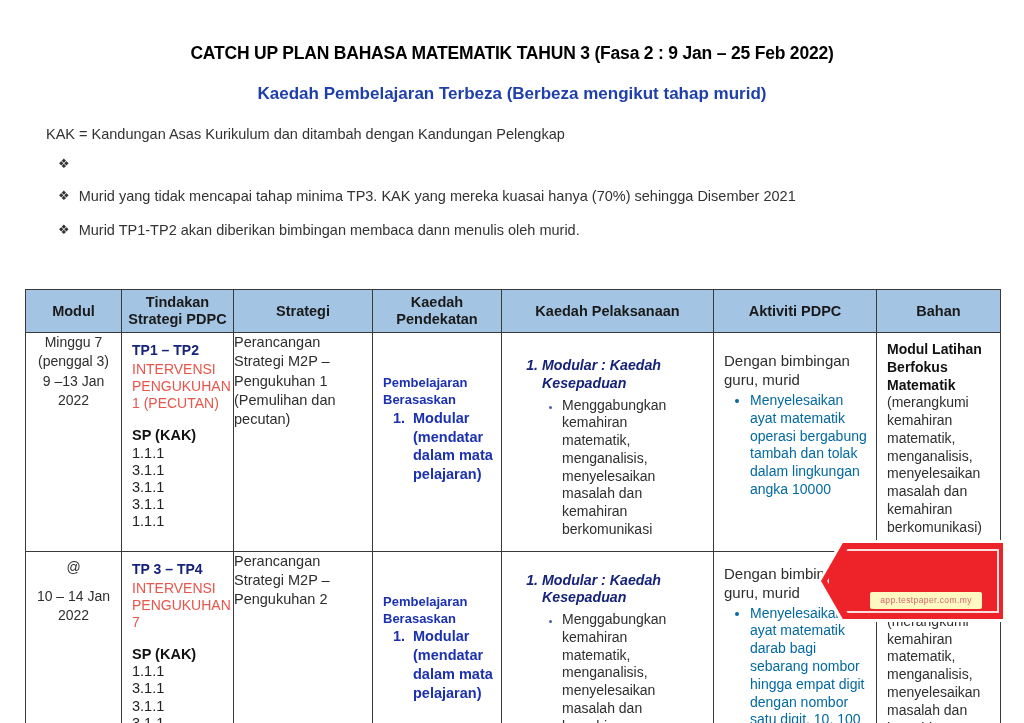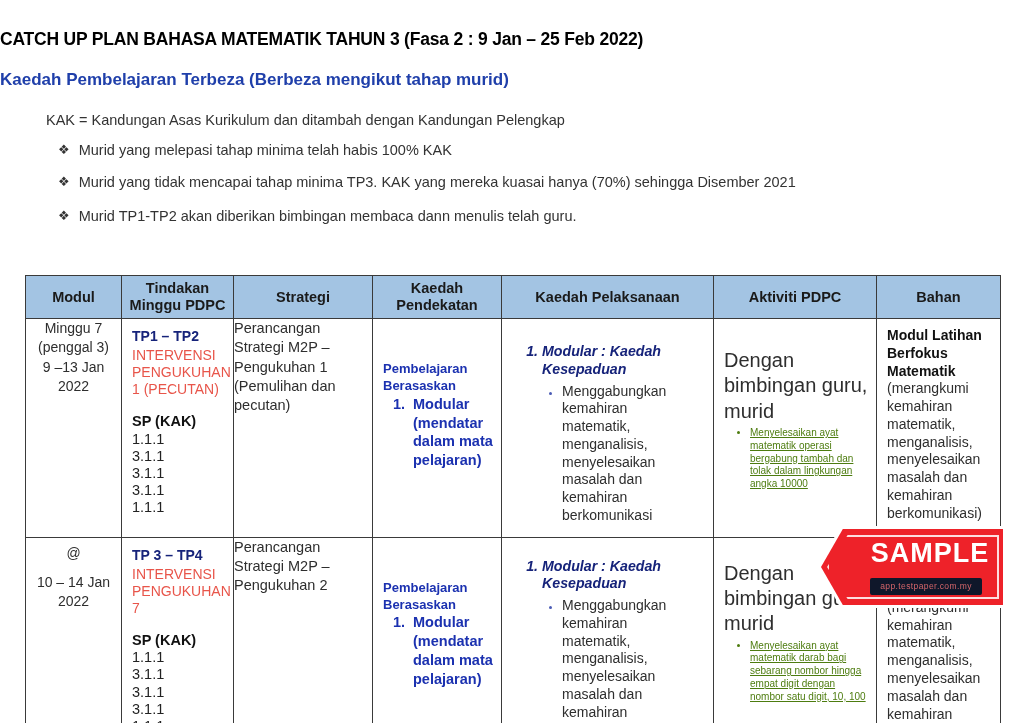--- a/index.html
+++ b/index.html
@@ -14,29 +14,29 @@
   }
   .page {
     position: relative;
     width: 1024px;
     height: 723px;
     background: #ffffff;
   }
 
   
   .title-main {
-    text-align: left;
+    text-align: center;
     font-size: 17.5px;
     font-weight: bold;
     color: #000000;
     letter-spacing: -0.2px;
-    margin-top: 29px;
+    margin-top: 43px;
   }
   .title-sub {
-    text-align: left;
+    text-align: center;
     font-size: 17px;
     font-weight: bold;
     color: #1f3faa;
     margin-top: 20px;
   }
 
   
   .notes {
     margin: 22px 0 0 46px;
     color: #2b2b2b;
@@ -134,24 +134,24 @@
     color: #16237a; font-weight: bold; font-style: italic; font-size: 14.2px; line-height: 1.25;
   }
   .ul-plain {
     margin: 4px 0 0 0; padding-left: 20px;
     color: #2e2e2e; font-weight: normal; font-style: normal; font-size: 14px; line-height: 1.27;
     list-style-type: disc;
   }
   .ul-plain li::marker { color: #4a5bb5; font-size: 11px; }
 
   
-  .akt-lead { font-size: 20px; color: #2e2e2e; line-height: 1.27; margin-top: 11px; }
+  .akt-lead { font-size: 15px; color: #2e2e2e; line-height: 1.27; }
   .akt-ul {
     margin: 3px 0 0 0; padding-left: 26px;
-    font-size: 10px; color: #4d7c0f; line-height: 1.27; text-decoration: underline;
+    font-size: 14px; color: #0369a1; line-height: 1.27;
   }
 
   
   .bahan-title { font-weight: bold; color: #111111; font-size: 14px; line-height: 1.27; }
   .bahan-body { font-size: 14px; color: #2e2e2e; line-height: 1.27; }
 
   
   .sample-stamp {
     position: absolute;
     left: 818px;
@@ -185,21 +185,21 @@
     text-align: center;
     color: #ffffff;
     font-size: 27px;
     font-weight: bold;
     letter-spacing: 1px;
     line-height: 1;
   }
   .stamp-url {
     position: absolute;
     left: 52px; top: 52px; width: 112px; height: 17px;
-    background: #0f172a;
+    background: #fef9c3;
     color: #d4656a;
     font-size: 8.5px;
     letter-spacing: .4px;
     text-align: center;
     line-height: 17px;
     border-radius: 2px;
     filter: blur(0.5px);
   }
 </style>
 </head>
@@ -208,49 +208,48 @@
 <div class="page">
 
   <div class="title-main">CATCH UP PLAN  BAHASA MATEMATIK TAHUN 3 (Fasa 2 : 9 Jan – 25 Feb 2022)</div>
   <div class="title-sub">Kaedah Pembelajaran Terbeza (Berbeza mengikut tahap murid)</div>
 
   <div class="notes">
     <div class="note-plain">KAK = Kandungan Asas Kurikulum dan ditambah dengan Kandungan Pelengkap</div>
 
     <div class="note-bullet">
       <span class="diamond-icon">❖</span>
-      <span>Murid yang melepasi tahap minima telah habis 100% KAK</span>
     </div>
 
     <div class="note-bullet">
       <span class="diamond-icon">❖</span>
       <span>Murid yang tidak mencapai tahap minima TP3. KAK yang mereka kuasai hanya (70%) sehingga Disember 2021</span>
     </div>
 
     <div class="note-bullet spaced">
       <span class="diamond-icon">❖</span>
-      <span>Murid TP1-TP2 akan diberikan bimbingan membaca dann menulis telah guru.</span>
+      <span>Murid TP1-TP2 akan diberikan bimbingan membaca dann menulis oleh murid.</span>
     </div>
   </div>
 
   <div class="table-wrap">
     <table class="plan">
       <colgroup>
         <col style="width:96px">
         <col style="width:112px">
         <col style="width:139px">
         <col style="width:129px">
         <col style="width:212px">
         <col style="width:163px">
         <col style="width:124px">
       </colgroup>
       <thead>
         <tr>
           <th>Modul</th>
-          <th>Tindakan Minggu PDPC</th>
+          <th>Tindakan Strategi PDPC</th>
           <th>Strategi</th>
           <th>Kaedah Pendekatan</th>
           <th>Kaedah Pelaksanaan</th>
           <th>Aktiviti PDPC</th>
           <th>Bahan</th>
         </tr>
       </thead>
       <tbody>
 
         <tr style="height:196px">
@@ -369,17 +368,16 @@
           </td>
         </tr>
       </tbody>
     </table>
   </div>
 
   <div class="sample-stamp">
     <div class="stamp-outer"></div>
     <div class="stamp-red"></div>
     <div class="stamp-inner-line"></div>
-    <div class="stamp-text">SAMPLE</div>
     <div class="stamp-url">app.testpaper.com.my</div>
   </div>
 
 </div>
 
 </body></html>

